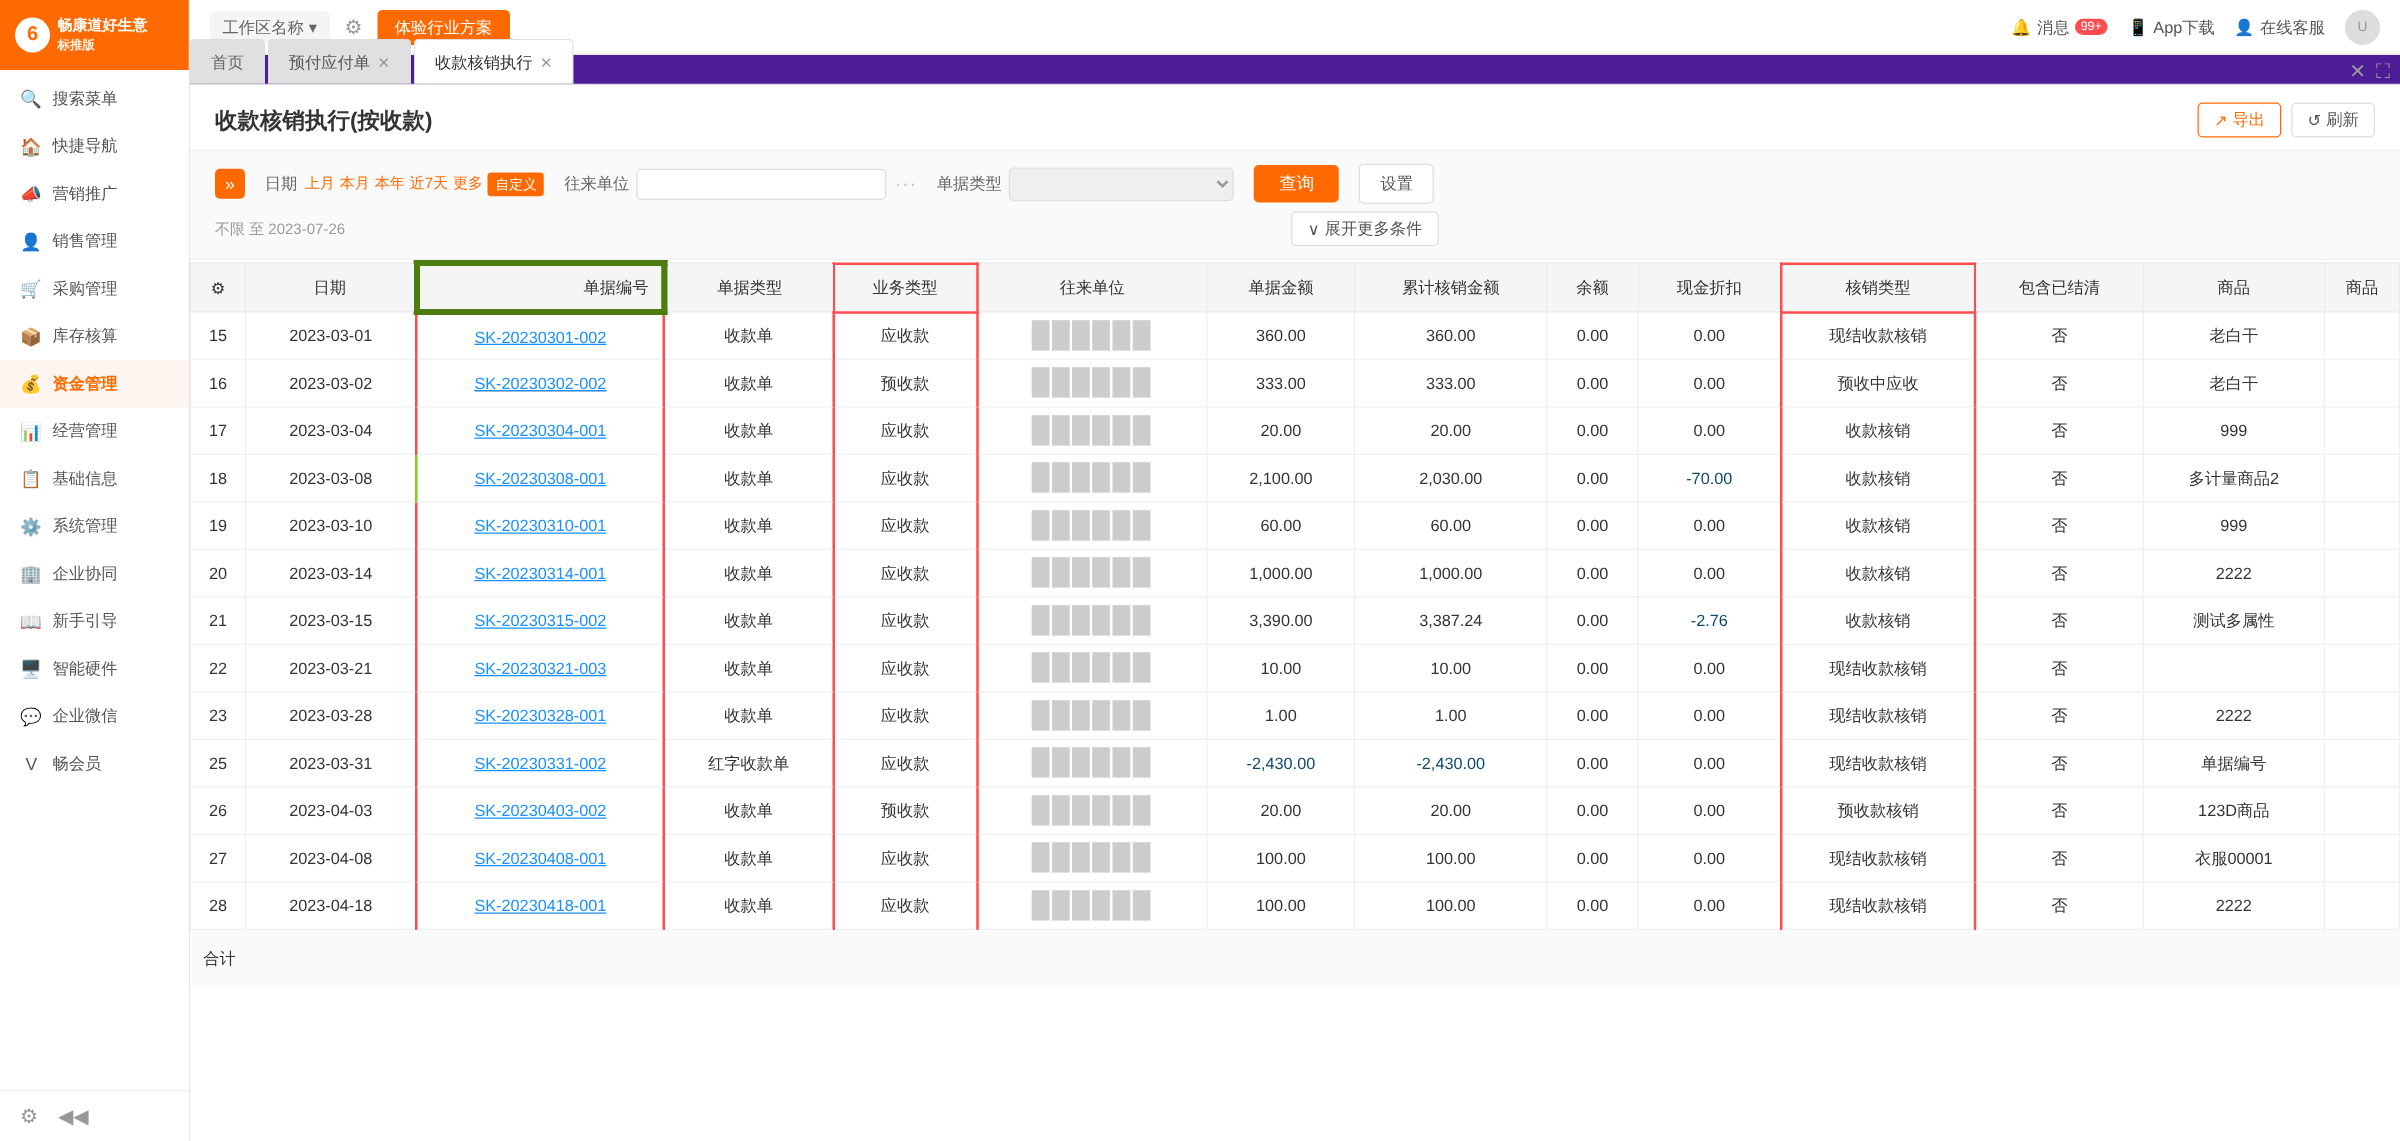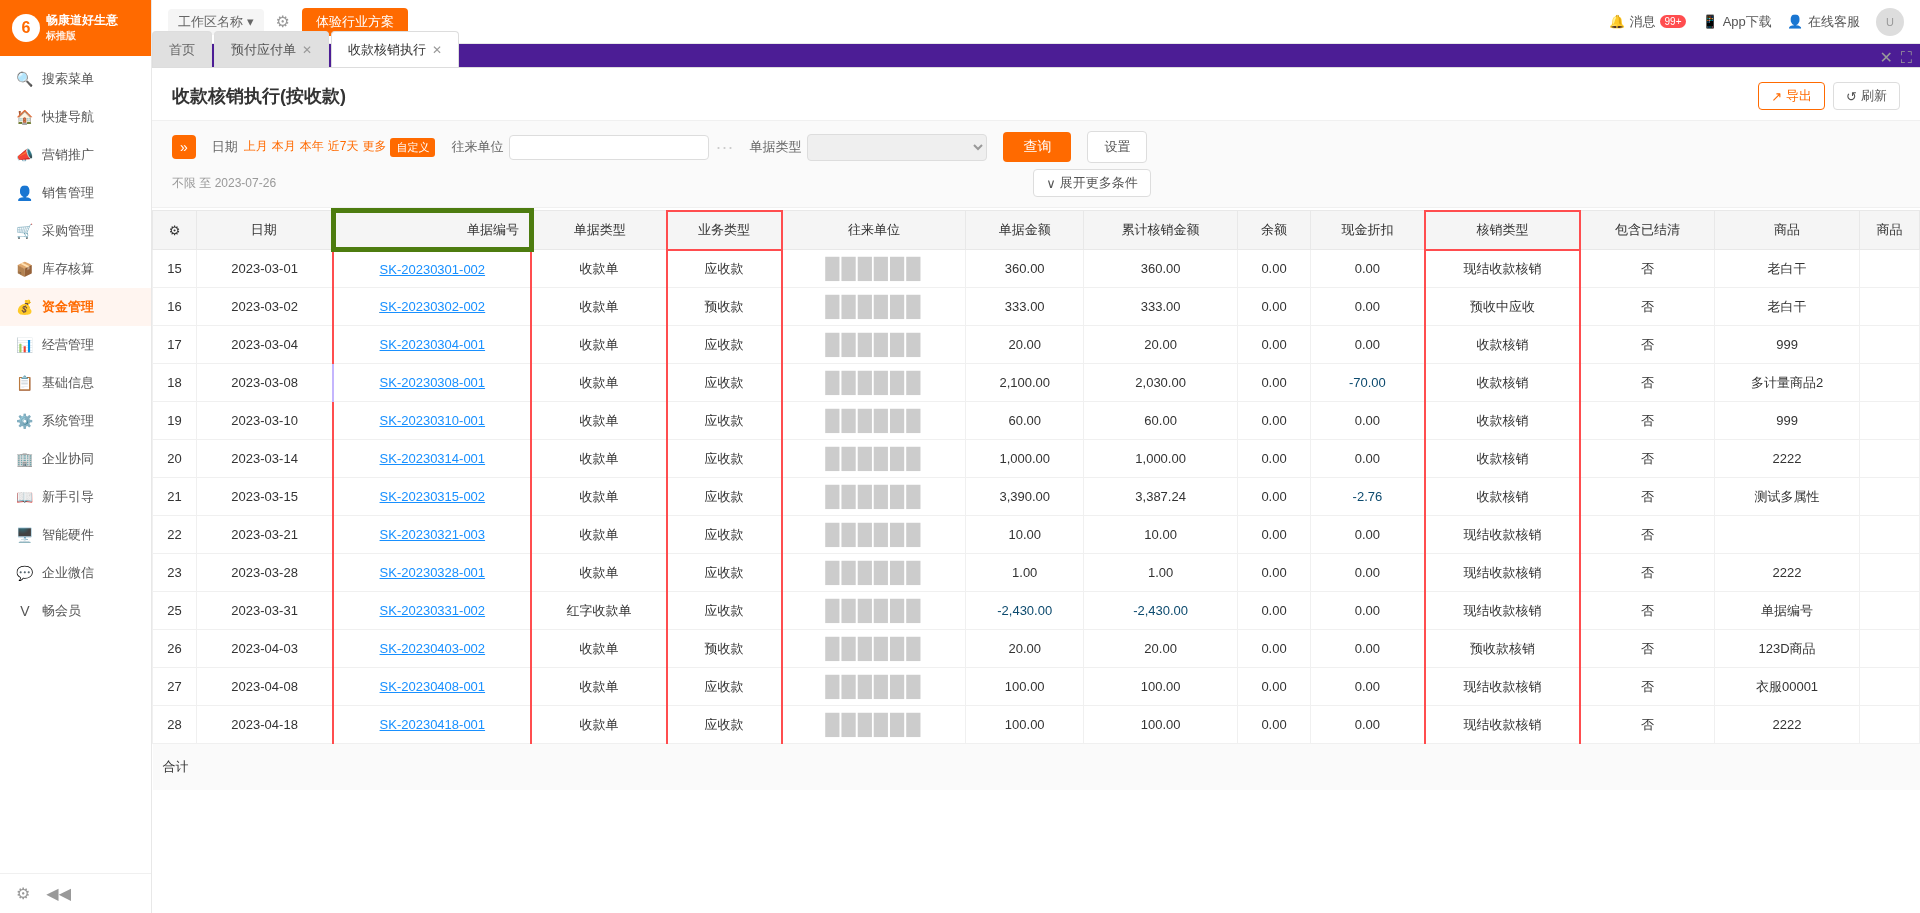--- a/index.html
+++ b/index.html
@@ -517,21 +517,21 @@
     <td>0.00</td>
     <td class="">0.00</td>
     <td style="border-left:2px solid #ff4d4f;border-right:2px solid #ff4d4f;">收款核销</td>
     <td>否</td>
     <td>999</td>
     <td style="width:60px;"></td>
   </tr>
             <tr>
     <td>18</td>
     <td>2023-03-08</td>
-    <td style="border-left:2px solid #c4b5fd;border-right:2px solid #ff4d4f;"><span class="link">SK-20230308-001</span></td>
+    <td style="border-left:2px solid #84cc16;border-right:2px solid #ff4d4f;"><span class="link">SK-20230308-001</span></td>
     <td>收款单</td>
     <td style="border-left:2px solid #ff4d4f;border-right:2px solid #ff4d4f;">应收款</td>
     <td style="color:#ccc;font-size:20px;letter-spacing:2px;">██████</td>
     <td class="">2,100.00</td>
     <td class="">2,030.00</td>
     <td>0.00</td>
     <td class="red">-70.00</td>
     <td style="border-left:2px solid #ff4d4f;border-right:2px solid #ff4d4f;">收款核销</td>
     <td>否</td>
     <td>多计量商品2</td>

